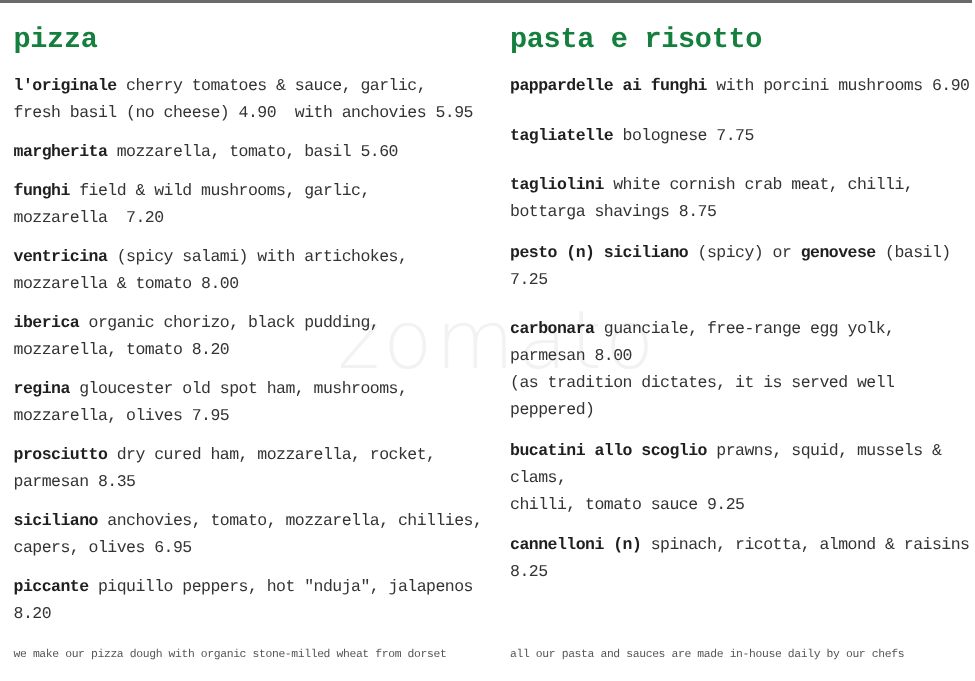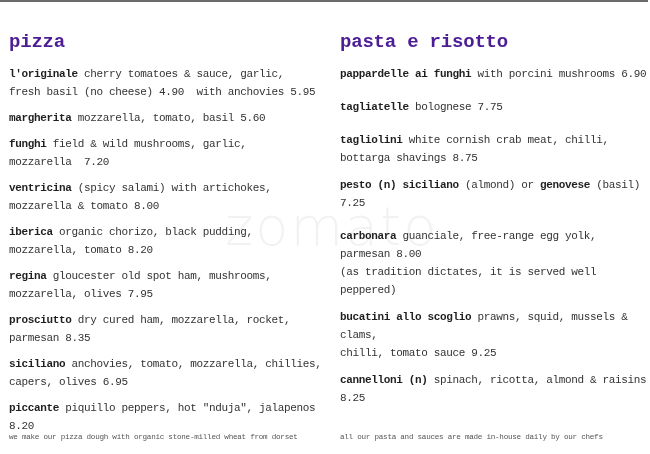--- a/index.html
+++ b/index.html
@@ -26,22 +26,22 @@
     .column {
       position: absolute;
       top: 14px;
     }
     .col-left { left: 9px; width: 315px; }
     .col-right { left: 340px; width: 310px; }
     .section-title {
       font-family: "Liberation Mono", "DejaVu Sans Mono", monospace;
       font-weight: bold;
       font-size: 19px;
-      color: #4c1d95;
-      margin: 16px 0 11px 0;
+      color: #15803d;
+      margin: 0 0 11px 0;
       height: 24px;
       line-height: 24px;
       letter-spacing: -0.2px;
     }
     .item {
       font-size: 11px;
       line-height: 18px;
       margin: 0 0 8px 0;
       letter-spacing: -0.35px;
       white-space: pre-wrap;
@@ -101,21 +101,21 @@
 </div>
 <div class="footnote footnote-left">we make our pizza dough with organic stone-milled wheat from dorset</div>
 
 <div class="column col-right">
   <div class="section-title">pasta e risotto</div>
 
   <div class="item"><b>pappardelle ai funghi</b><span> with porcini mushrooms 6.90</span></div>
   <div class="item"><b>tagliatelle</b><span> bolognese 7.75</span></div>
   <div class="item two-line"><b>tagliolini</b><span> white cornish crab meat, chilli,
 bottarga shavings 8.75</span></div>
-  <div class="item"><b>pesto (n) siciliano</b><span> (almond) or </span><b>genovese</b><span> (basil) 7.25</span></div>
+  <div class="item"><b>pesto (n) siciliano</b><span> (spicy) or </span><b>genovese</b><span> (basil) 7.25</span></div>
   <div class="item two-line"><b>carbonara</b><span> guanciale, free-range egg yolk, parmesan 8.00
 (as tradition dictates, it is served well peppered)</span></div>
   <div class="item two-line"><b>bucatini allo scoglio</b><span> prawns, squid, mussels &amp; clams,
 chilli, tomato sauce 9.25</span></div>
   <div class="item"><b>cannelloni (n)</b><span> spinach, ricotta, almond &amp; raisins 8.25</span></div>
 
 </div>
 <div class="footnote footnote-right">all our pasta and sauces are made in-house daily by our chefs</div>
 
 </body></html>

